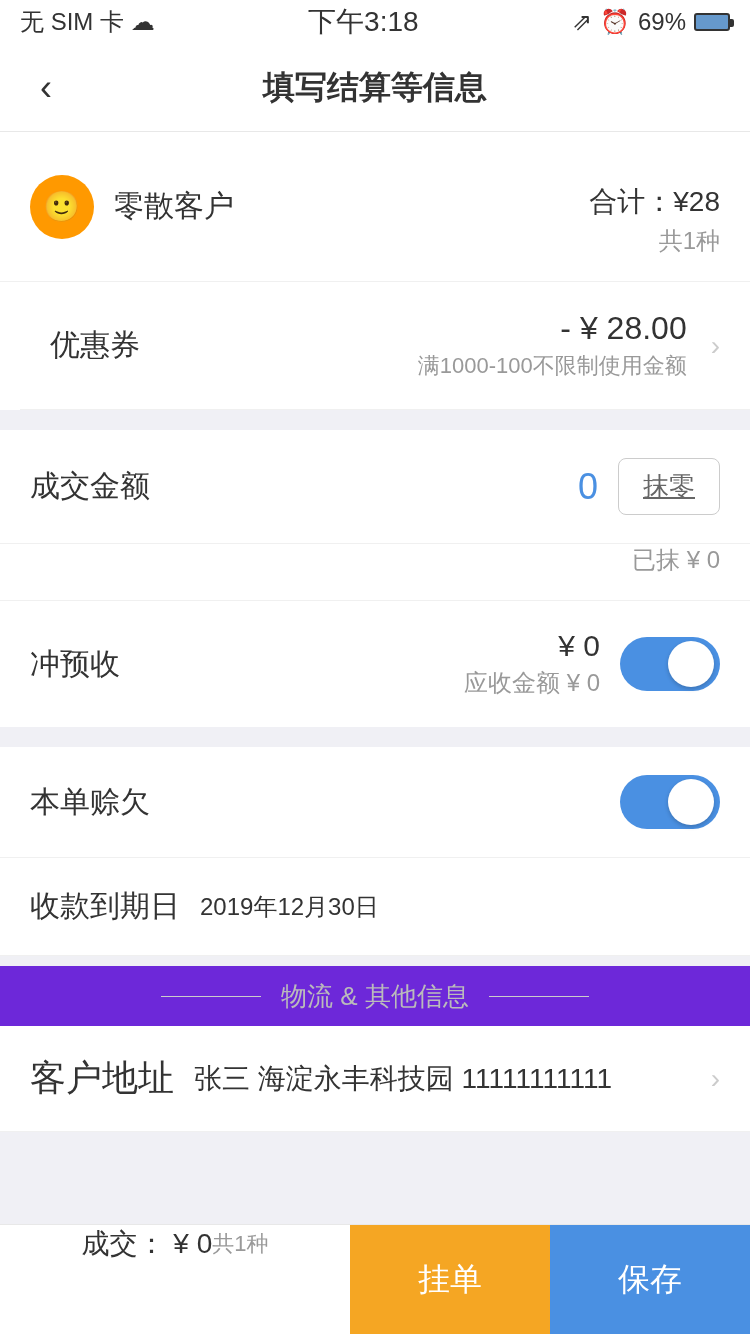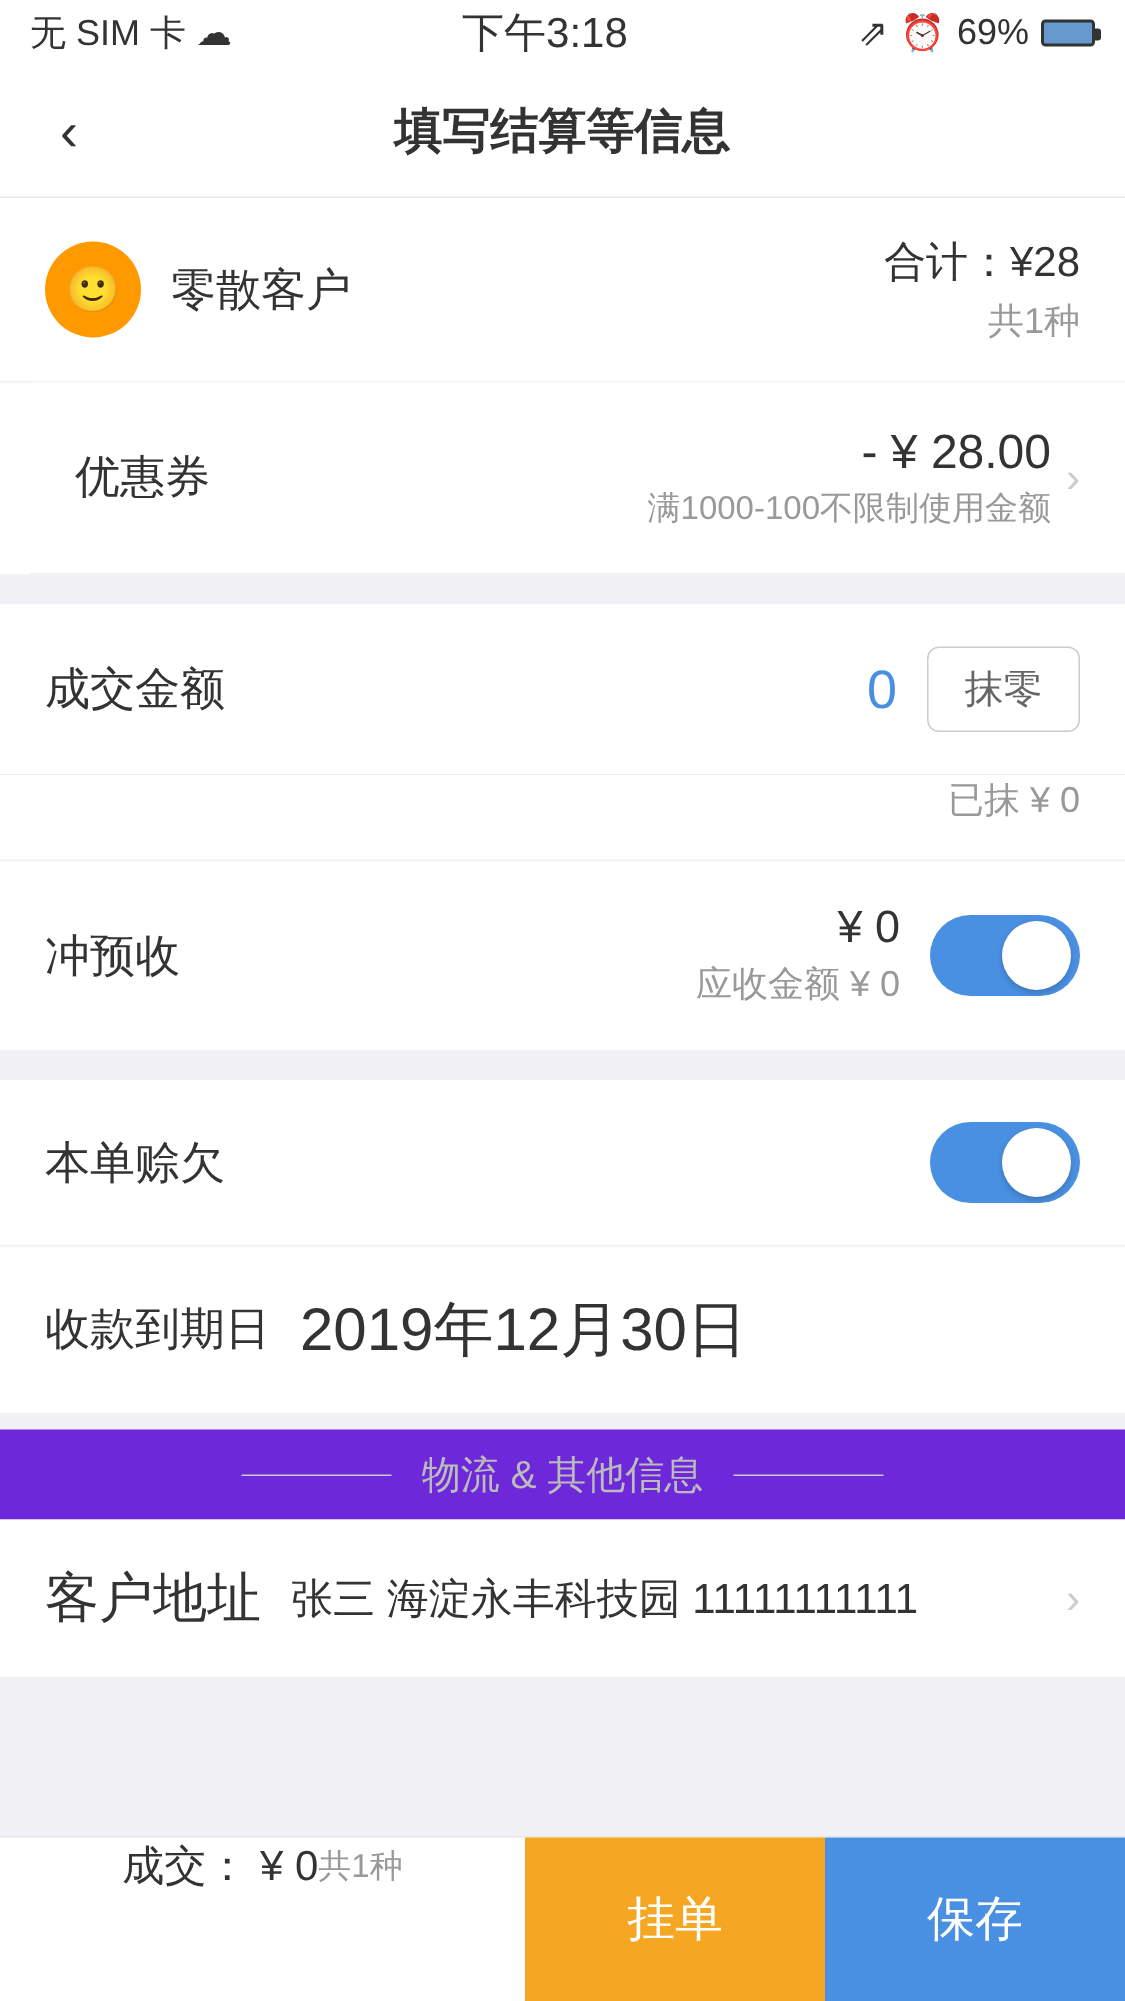--- a/index.html
+++ b/index.html
@@ -107,20 +107,21 @@
     .customer-name {
       font-size: 30px;
       color: #333;
     }
     .customer-right {
       text-align: right;
     }
     .customer-total {
       font-size: 28px;
       color: #333;
+      margin-top: 27px;
     }
     .customer-count {
       font-size: 24px;
       color: #999;
       margin-top: 4px;
     }
 
     
     .coupon-row {
       background: #fff;
@@ -131,21 +132,21 @@
       border-bottom: 1px solid #f0f0f0;
       margin-left: 20px;
     }
     .row-label {
       font-size: 30px;
       color: #333;
     }
     .coupon-right {
       display: flex;
       align-items: center;
-      gap: 10px;
+      gap: 24px;
     }
     .coupon-info {
       text-align: right;
     }
     .coupon-amount {
       font-size: 32px;
       color: #333;
       font-weight: 500;
     }
     .coupon-desc {
@@ -184,20 +185,21 @@
       font-weight: 500;
     }
     .round-btn {
       border: 1px solid #ccc;
       border-radius: 8px;
       padding: 10px 24px;
       font-size: 26px;
       color: #666;
       background: #fff;
       cursor: pointer;
+      text-decoration: underline;
     }
     .deal-sub {
       background: #fff;
       padding: 0 30px 24px;
       text-align: right;
       font-size: 24px;
       color: #999;
       border-bottom: 1px solid #f0f0f0;
     }
 
@@ -260,21 +262,21 @@
       padding: 28px 30px;
       border-top: 1px solid #f0f0f0;
       border-bottom: 1px solid #f0f0f0;
     }
     .due-date-content {
       display: flex;
       align-items: center;
       gap: 20px;
     }
     .due-date-label { font-size: 30px; color: #333; }
-    .due-date-value { font-size: 40px; color: #333; }
+    .due-date-value { font-size: 24px; color: #333; }
 
     
     .logistics-divider {
       background: #6d28d9;
       height: 60px;
       display: flex;
       justify-content: center;
     }
     .logistics-text {
       font-size: 26px;

